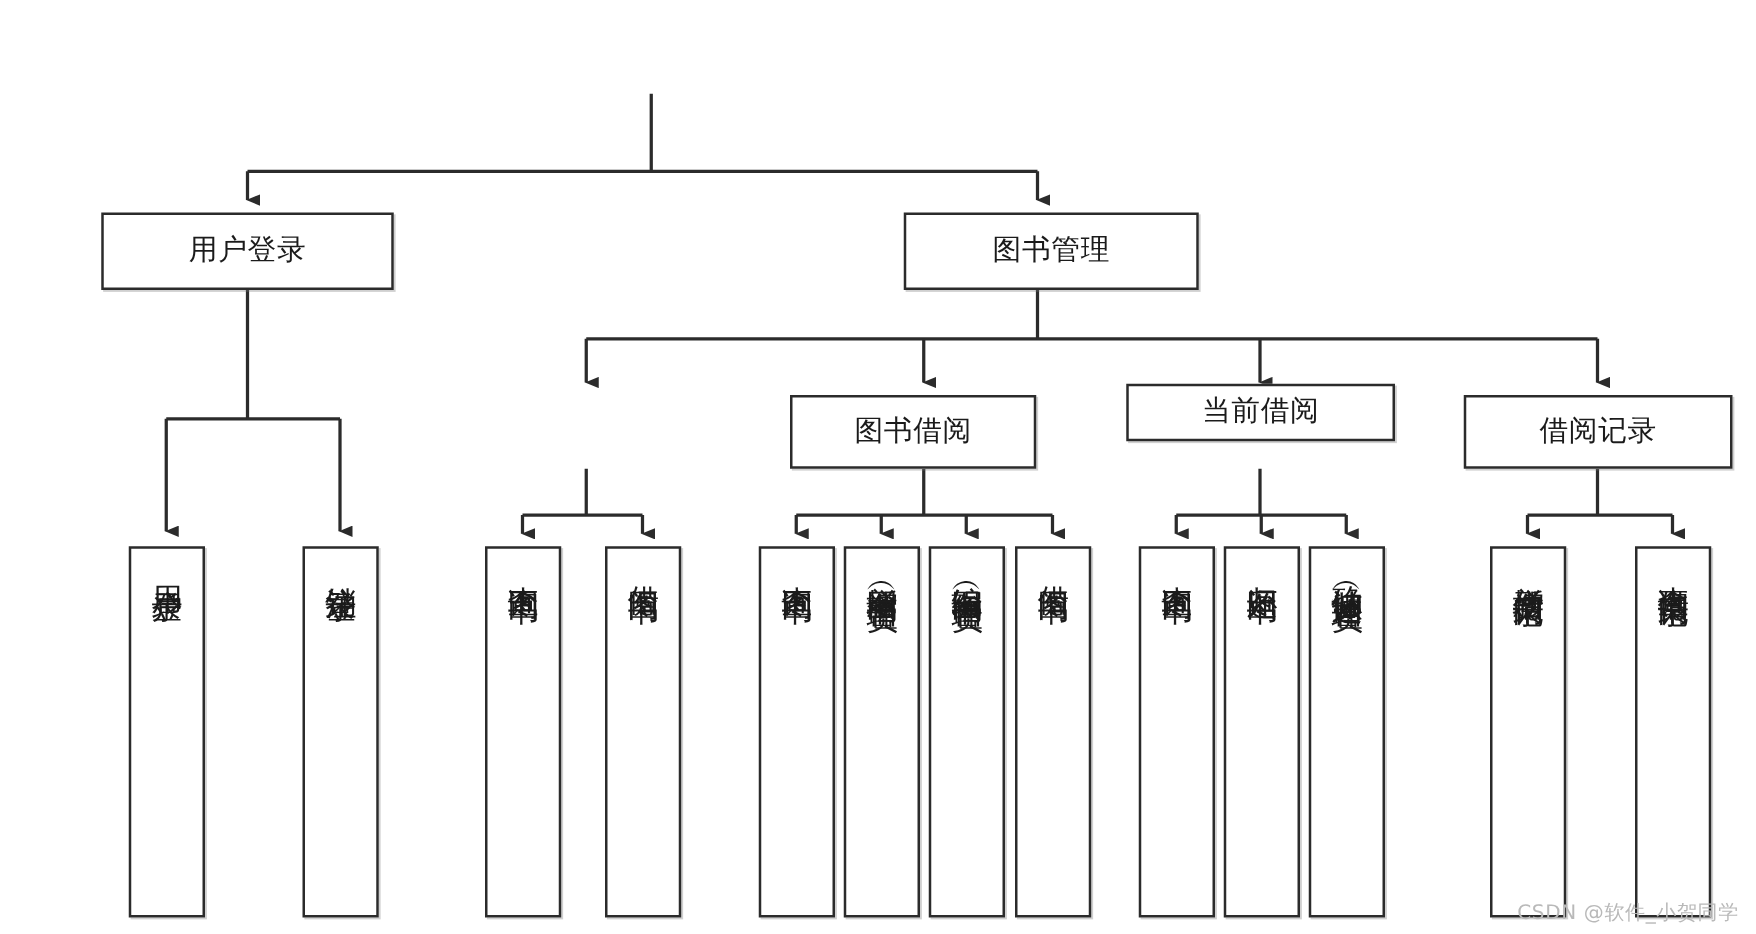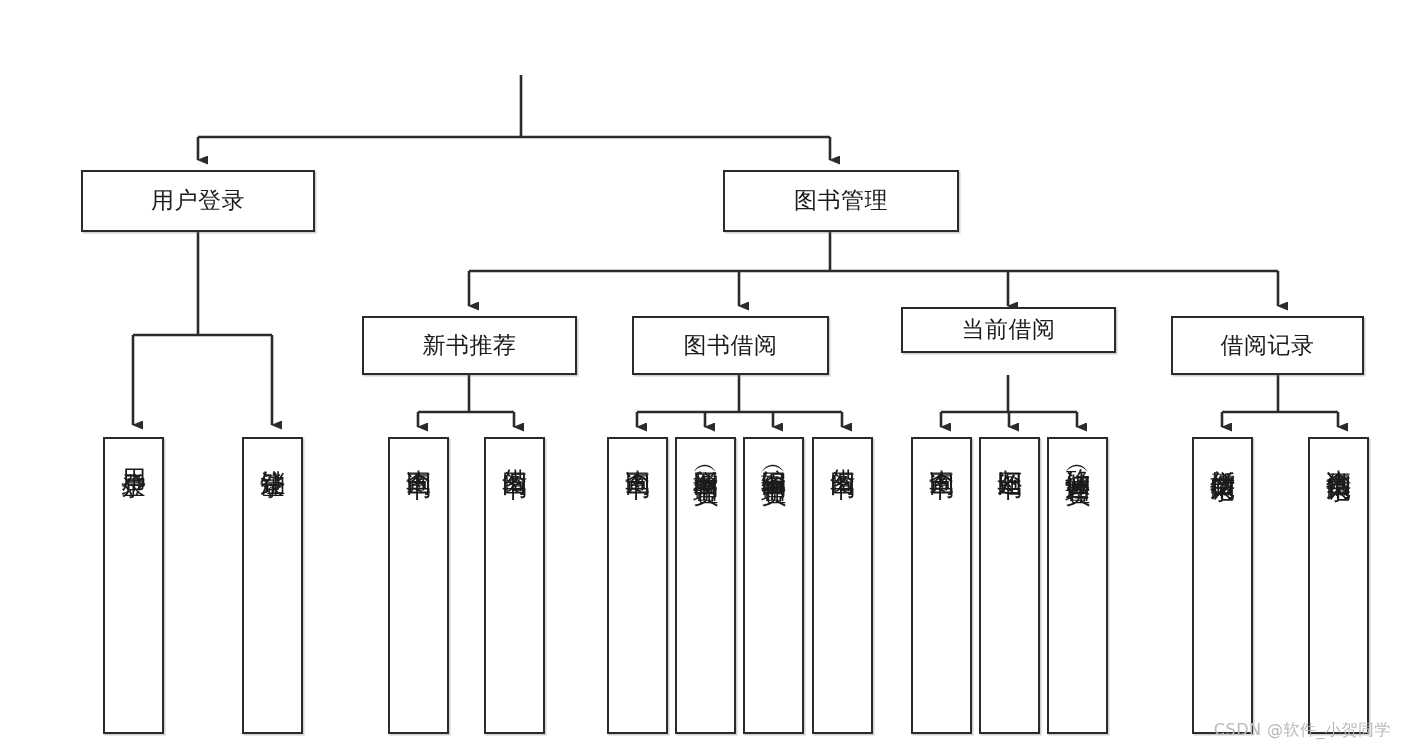--- a/index.html
+++ b/index.html
@@ -125,30 +125,27 @@
   </svg>
 
 
   <div class="node h" style="left:81px; top:170px; width:234px; height:62px;">
     <span class="node-label">用户登录</span>
   </div>
   <div class="node h" style="left:723px; top:170px; width:236px; height:62px;">
     <span class="node-label">图书管理</span>
   </div>
 
-  <div class="node h" style="left:362px; top:316px; width:215px; height:59px;">
-    <span class="node-label">新书推荐</span>
-  </div>
   <div class="node h" style="left:632px; top:316px; width:197px; height:59px;align-items:center;">
     <span class="node-label">图书借阅</span>
   </div>
   <div class="node h" style="left:901px; top:307px; width:215px; height:46px;">
     <span class="node-label">当前借阅</span>
   </div>
-  <div class="node h" style="left:1171px; top:316px; width:193px; height:59px;">
+  <div class="node h" style="left:1171px; top:316px; width:215px; height:59px;">
     <span class="node-label">借阅记录</span>
   </div>
 
   <div class="node v" style="left:103px; top:437px; width:61px; height:297px;">
     <span class="node-label">用户登录</span>
   </div>
   <div class="node v" style="left:242px; top:437px; width:61px; height:297px;">
     <span class="node-label">注销登录</span>
   </div>
 

